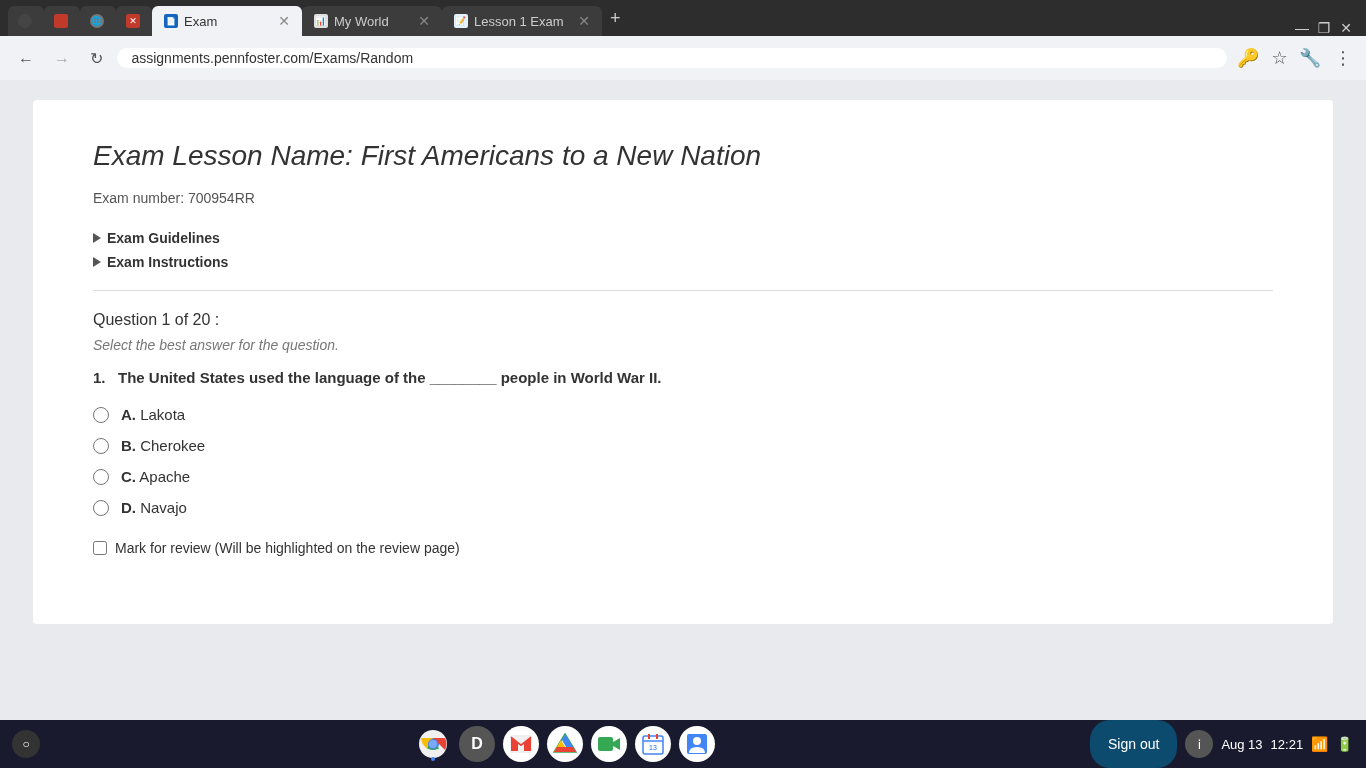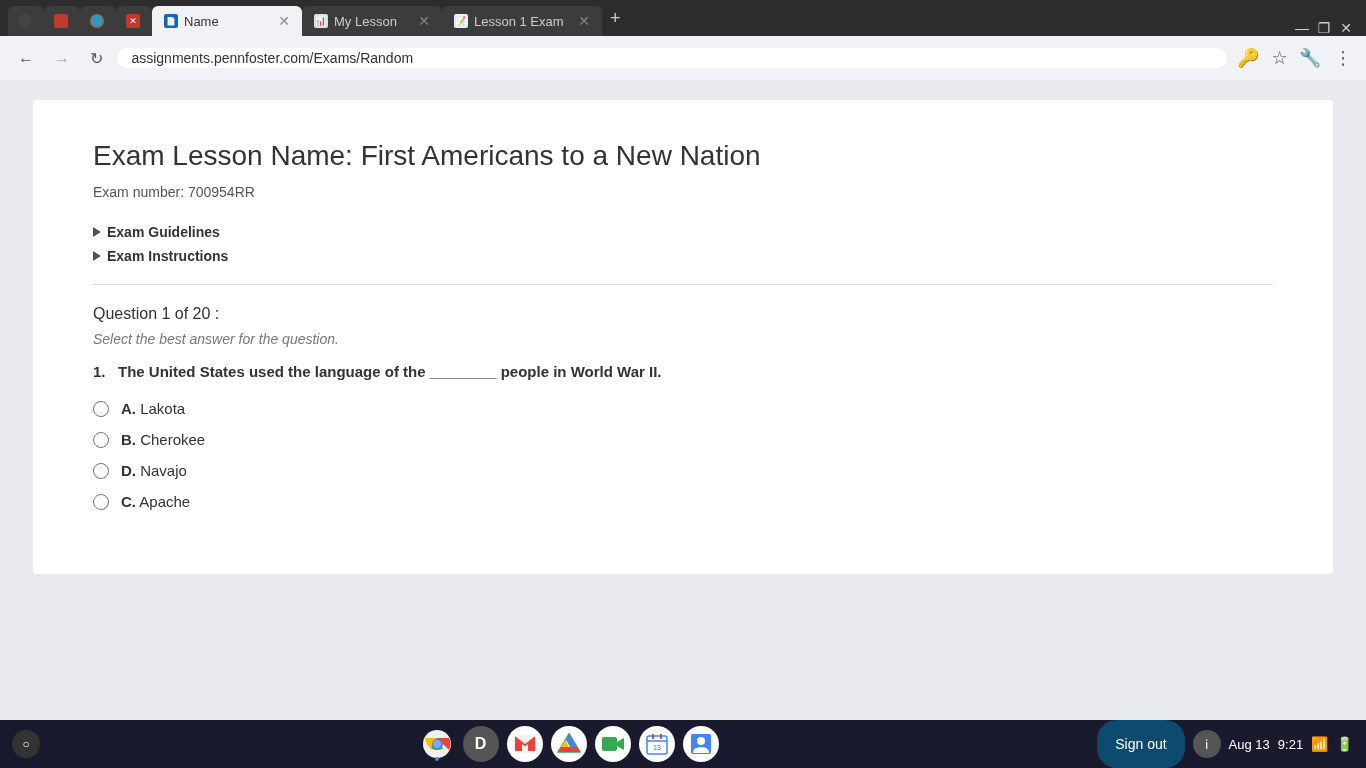--- a/index.html
+++ b/index.html
@@ -20,21 +20,21 @@
     .nav-btn { background: none; border: none; color: #555; font-size: 16px; cursor: pointer; padding: 2px 6px; }
     .nav-btn:disabled { color: #aaa; }
     .address-input { flex: 1; background: #fff; border: none; border-radius: 20px; padding: 6px 14px; font-size: 14px; color: #333; outline: none; height: 20px; }
     .browser-actions { display: flex; gap: 8px; align-items: center; color: #555; font-size: 18px; }
     .browser-action { cursor: pointer; padding: 2px; }
 
     
     .page-content { background: #e8eaed; padding: 20px; height: calc(768px - 36px - 36px - 44px - 48px); overflow-y: auto; }
     .exam-card { background: #fff; border-radius: 4px; padding: 40px 60px; max-width: 1300px; margin: 0 auto; }
 
-    .exam-title { font-size: 28px; font-weight: 400; color: #333; margin-bottom: 12px; }
+    .exam-title { font-size: 28px; font-weight: 400; color: #333; margin-bottom: 18px; font-style: italic; }
     .exam-number { font-size: 14px; color: #555; margin-bottom: 24px; }
 
     .expand-link { display: flex; align-items: center; gap: 6px; color: #333; font-size: 14px; font-weight: bold; cursor: pointer; margin-bottom: 8px; text-decoration: none; }
     .expand-arrow { display: inline-block; width: 0; height: 0; border-top: 5px solid transparent; border-bottom: 5px solid transparent; border-left: 8px solid #555; }
 
     .divider { border: none; border-top: 1px solid #ddd; margin: 20px 0; }
 
     .question-header { font-size: 16px; font-weight: normal; color: #333; margin-bottom: 8px; }
     .question-instruction { font-size: 14px; color: #777; font-style: italic; margin-bottom: 16px; }
     .question-text { font-size: 15px; font-weight: bold; color: #333; margin-bottom: 20px; }
@@ -78,27 +78,27 @@
     </div>
     <div class="tab" style="min-width:36px;max-width:36px;padding:0 10px;">
       <span style="width:14px;height:14px;border-radius:50%;background:#777;display:flex;align-items:center;justify-content:center;color:#fff;font-size:9px;">🌐</span>
     </div>
     <div class="tab" style="min-width:36px;max-width:36px;padding:0 10px;">
       <span style="width:14px;height:14px;border-radius:2px;background:#c0392b;display:flex;align-items:center;justify-content:center;color:#fff;font-size:9px;">✕</span>
     </div>
 
     <div class="tab active" style="min-width:150px;">
       <span style="width:14px;height:14px;background:#1565c0;border-radius:2px;display:flex;align-items:center;justify-content:center;color:#fff;font-size:8px;flex-shrink:0;">📄</span>
-      <span class="tab-title">Name</span>
+      <span class="tab-title">Exam</span>
       <span class="tab-close">✕</span>
     </div>
 
     <div class="tab" style="min-width:140px;">
       <span style="width:14px;height:14px;background:#e0e0e0;border-radius:2px;display:flex;align-items:center;justify-content:center;font-size:9px;flex-shrink:0;">📊</span>
-      <span class="tab-title">My Lesson</span>
+      <span class="tab-title">My World</span>
       <span class="tab-close">✕</span>
     </div>
 
     <div class="tab" style="min-width:160px;">
       <span style="width:14px;height:14px;background:#e3f2fd;border-radius:2px;display:flex;align-items:center;justify-content:center;color:#1565c0;font-size:9px;flex-shrink:0;">📝</span>
       <span class="tab-title">Lesson 1 Exam</span>
       <span class="tab-close">✕</span>
     </div>
 
     <span class="new-tab">+</span>
@@ -152,29 +152,33 @@
     <div class="answer-options">
       <label class="answer-option">
         <input type="radio" name="answer" value="A" style="">
         <span><strong>A.</strong> Lakota</span>
       </label>
       <label class="answer-option">
         <input type="radio" name="answer" value="B" style="">
         <span><strong>B.</strong> Cherokee</span>
       </label>
       <label class="answer-option">
+        <input type="radio" name="answer" value="C" style="">
+        <span><strong>C.</strong> Apache</span>
+      </label>
+      <label class="answer-option">
         <input type="radio" name="answer" value="D" style="">
         <span><strong>D.</strong> Navajo</span>
       </label>
-      <label class="answer-option">
-        <input type="radio" name="answer" value="C" style="">
-        <span><strong>C.</strong> Apache</span>
-      </label>
-    </div>
-
+    </div>
+
+    <label class="mark-review">
+      <input type="checkbox" style="">
+      <span>Mark for review (Will be highlighted on the review page)</span>
+    </label>
 
 
   </div>
 </div>
 
 <div class="taskbar">
   <div class="taskbar-left">
     <div class="taskbar-circle" style="background:#333;">
       <span>○</span>
     </div>
@@ -239,17 +243,17 @@
         <circle cx="11" cy="8" r="4" fill="#fff"></circle>
         <path d="M3 20 Q3 14 11 14 Q19 14 19 20 Z" fill="#fff"></path>
       </svg>
     </div>
   </div>
 
   <div class="taskbar-right">
     <button class="sign-out-btn">Sign out</button>
     <div class="info-btn">ℹ</div>
     <span class="taskbar-date">Aug 13</span>
-    <span class="taskbar-time">9:21</span>
+    <span class="taskbar-time">12:21</span>
     <span class="wifi-icon">📶</span>
     <span class="battery-icon">🔋</span>
   </div>
 </div>
 
 </body></html>

